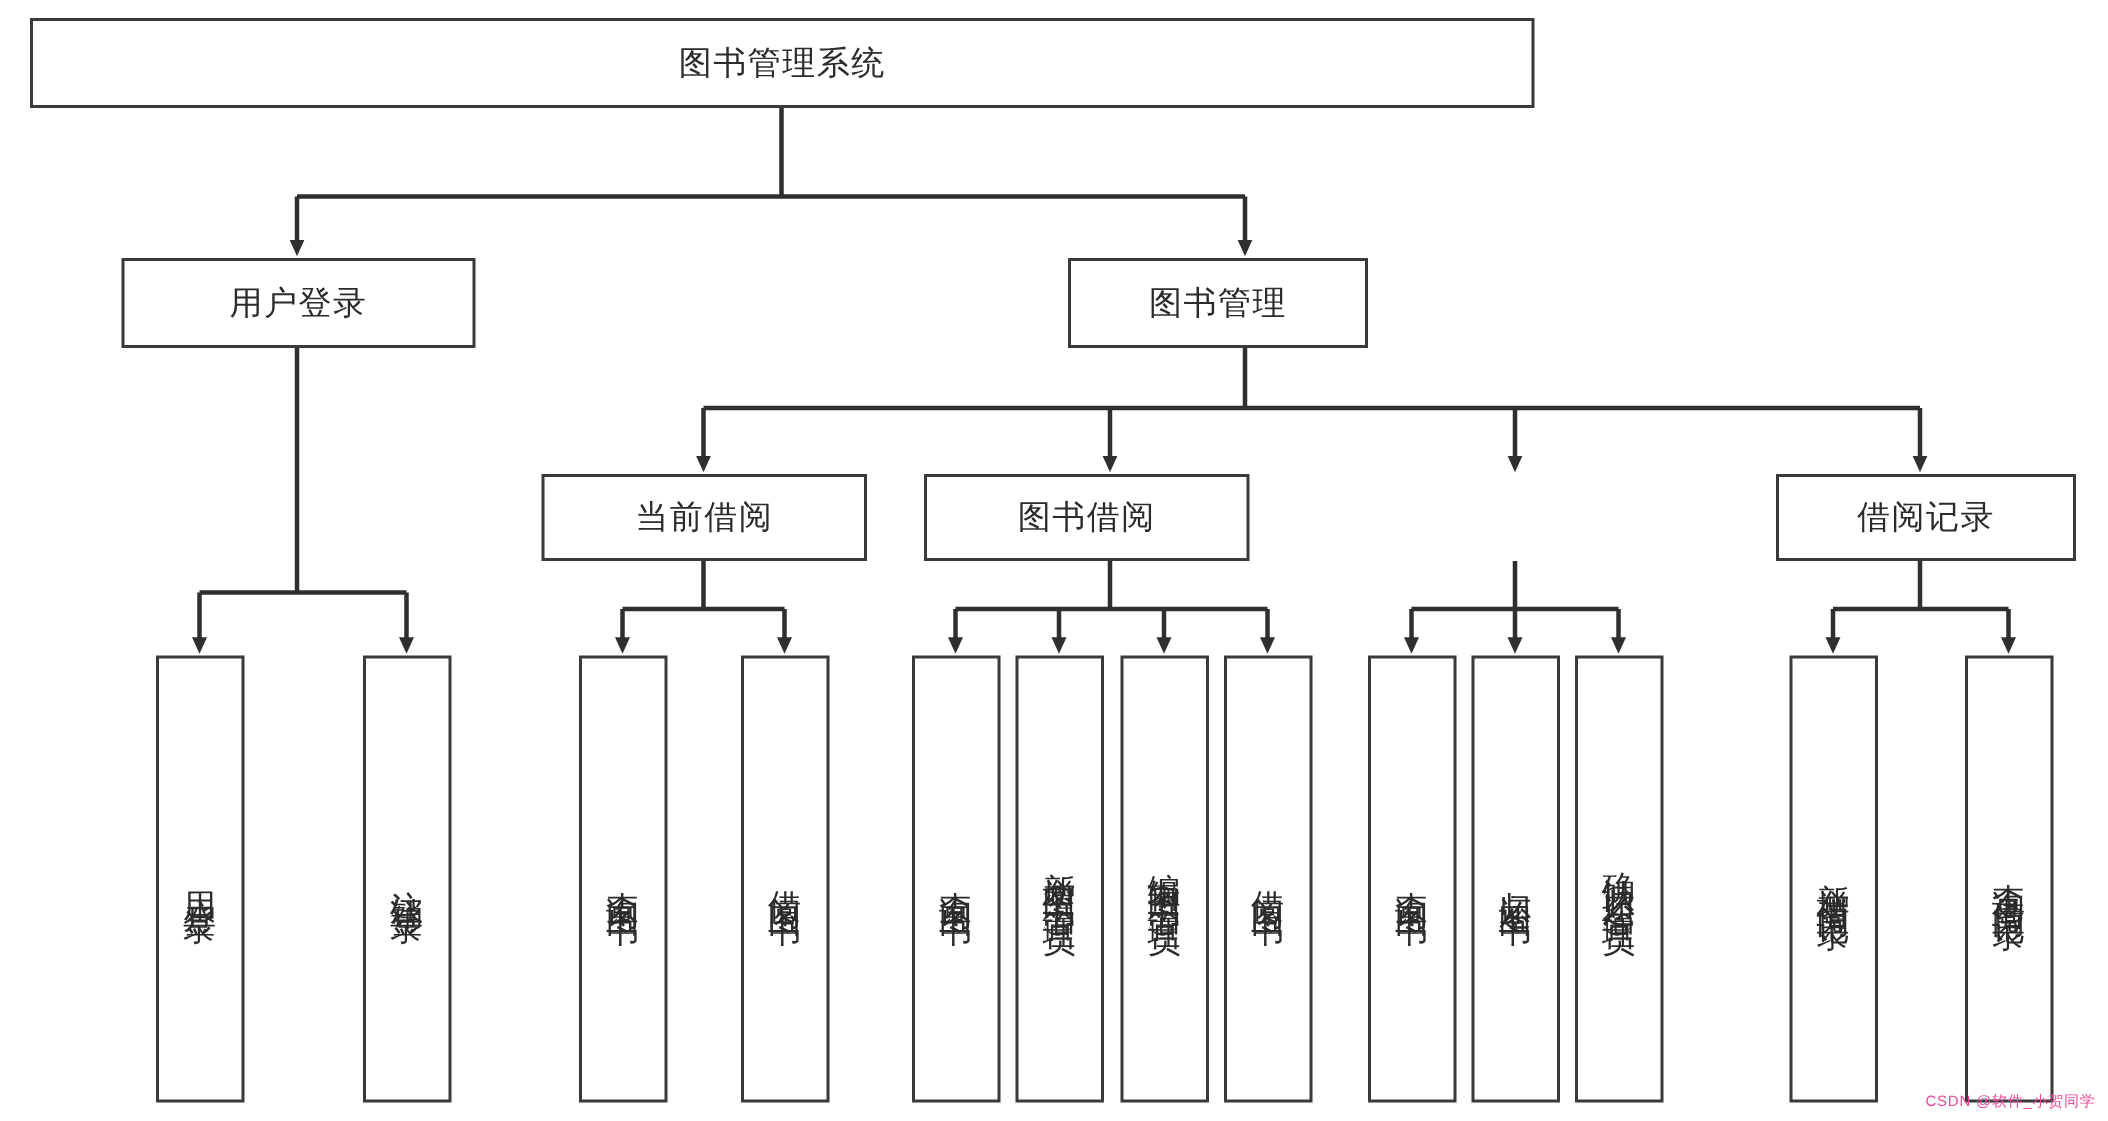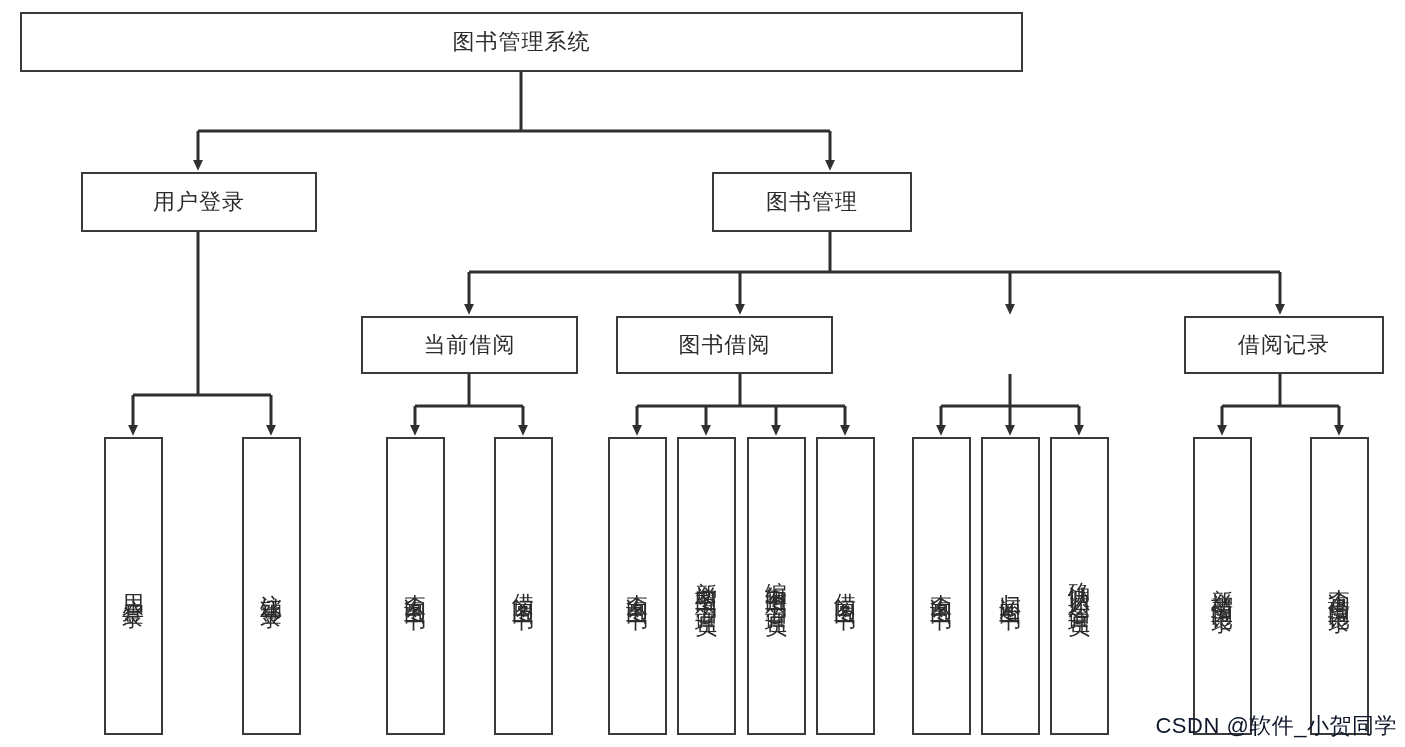--- a/index.html
+++ b/index.html
@@ -4,21 +4,21 @@
 <style>
   html,body{margin:0;padding:0;background:#ffffff;}
   body{font-family:"Liberation Sans","DejaVu Sans",sans-serif;}
   #canvas{position:relative;width:1405px;height:747px;background:#ffffff;overflow:hidden;}
   #wires{position:absolute;left:0;top:0;width:1405px;height:747px;}
   .node{position:absolute;box-sizing:border-box;background:#ffffff;border:2.5px solid #3a3a3a;
         display:flex;align-items:center;justify-content:center;color:#2b2b2b;}
   .node.h{font-size:22px;letter-spacing:1px;}
   .node.v{writing-mode:vertical-rl;text-orientation:upright;font-size:22px;
           letter-spacing:5px;line-height:1.05;padding:8px 0;}
-  .watermark{position:absolute;right:8px;bottom:6px;font-size:22px;color:#0f172a;
+  .watermark{position:absolute;right:8px;bottom:6px;font-size:10px;color:#ec4899;
              letter-spacing:.5px;white-space:nowrap;}
 </style>
 </head>
 <body>
 
 <div id="canvas">
 
   <svg id="wires" viewBox="0 0 1405 747">
     <defs>
       <marker id="ah" markerWidth="11" markerHeight="11" refX="1.2" refY="5" orient="auto" markerUnits="userSpaceOnUse">

